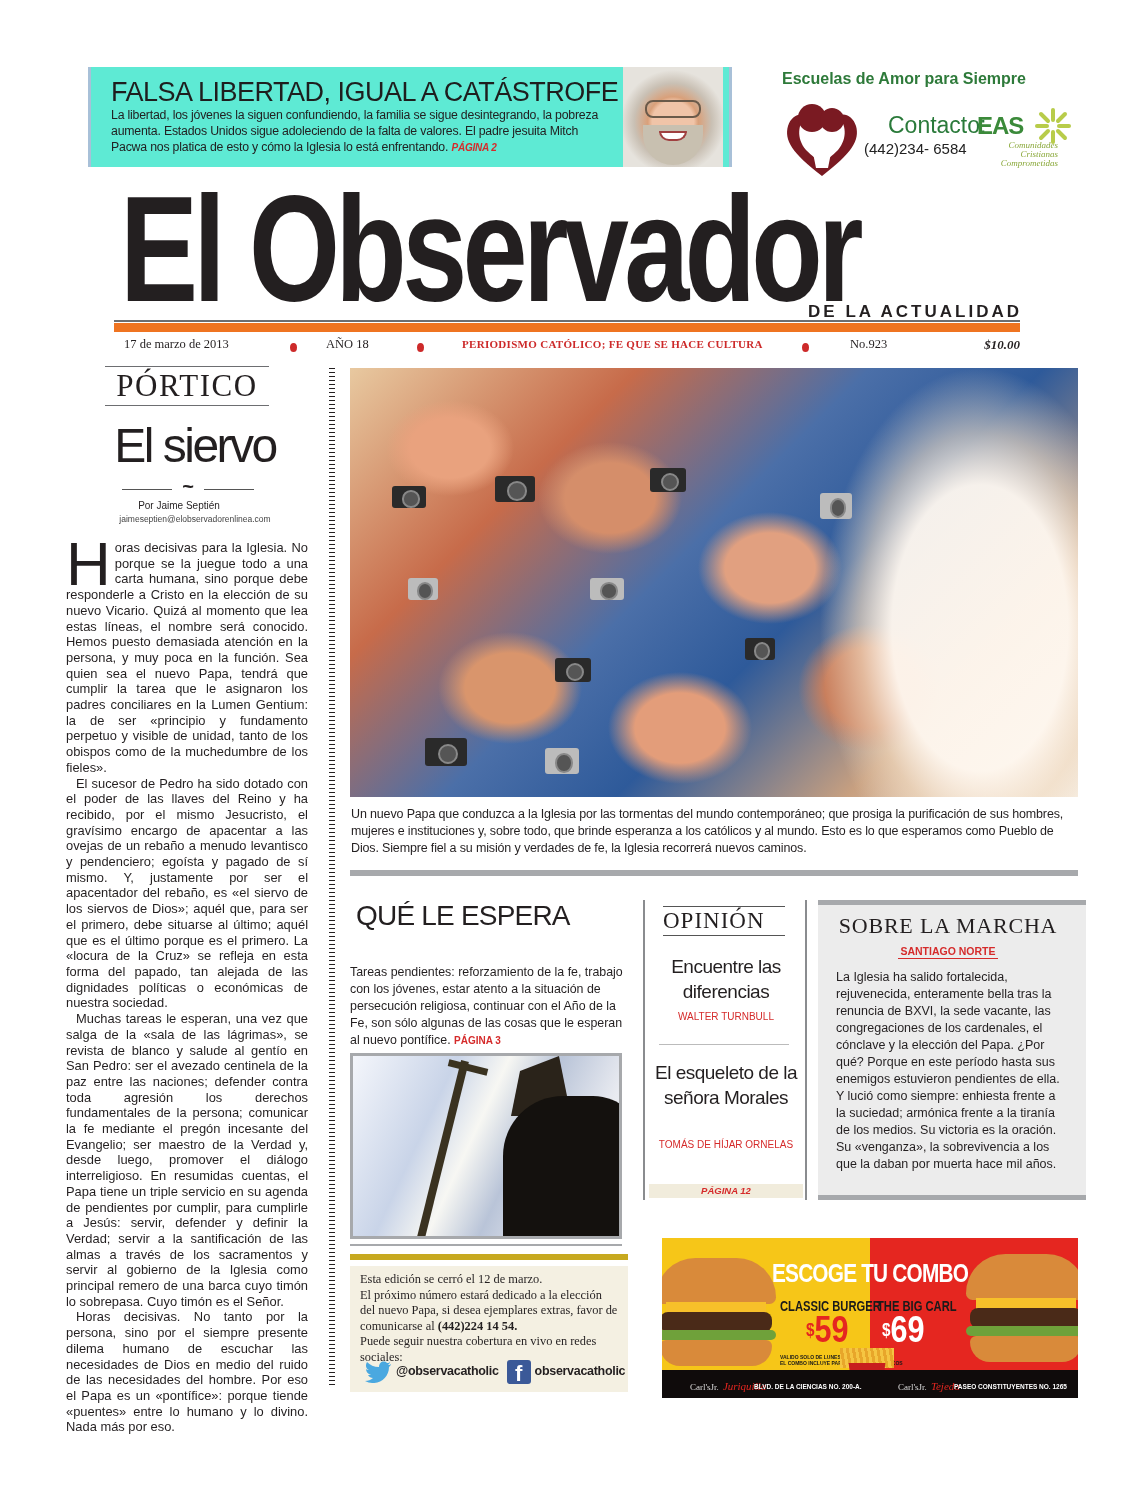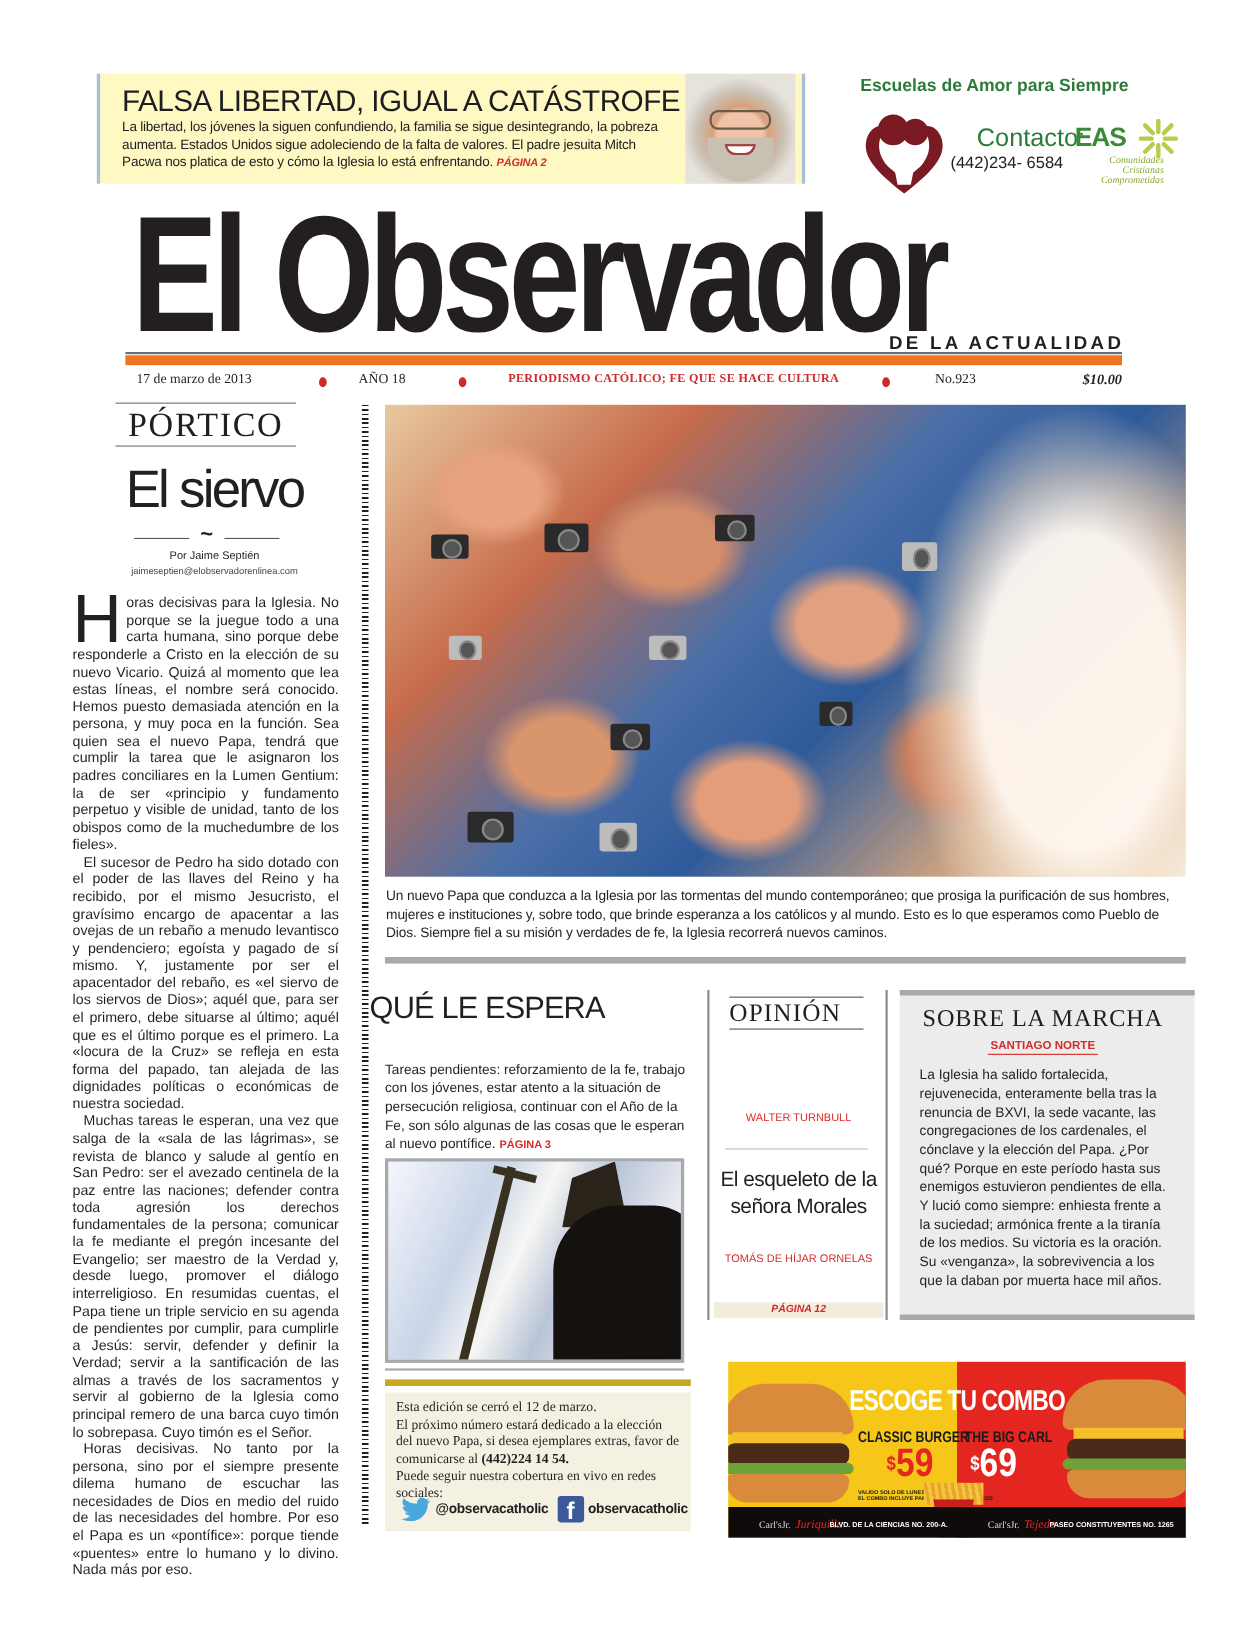--- a/index.html
+++ b/index.html
@@ -1,20 +1,20 @@
 <!DOCTYPE html>
 <html><head>
 <meta charset="utf-8">
 <style>
   * { box-sizing: border-box; margin: 0; padding: 0; }
   html, body { width: 1145px; height: 1500px; background: #ffffff; overflow: hidden; }
   body { position: relative; font-family: "Liberation Sans", sans-serif; color: #231f20; }
 
   
-  .promo { position: absolute; left: 88px; top: 67px; width: 644px; height: 100px; background: #fef9c3; border-left: 3px solid #a8c0d8; border-right: 3px solid #a8c0d8; }
+  .promo { position: absolute; left: 88px; top: 67px; width: 644px; height: 100px; background: #5eead4; border-left: 3px solid #a8c0d8; border-right: 3px solid #a8c0d8; }
   .promo-title { position: absolute; left: 20px; top: 10px; font-size: 27px; letter-spacing: -0.5px; font-family: "Liberation Sans", sans-serif; color: #1e1e1e; }
   .promo-text { position: absolute; left: 20px; top: 40px; width: 505px; font-size: 12.3px; line-height: 16px; color: #222; letter-spacing: -0.2px; }
   .promo-page { color: #d52b2b; font-weight: bold; font-style: italic; font-size: 10px; }
   .promo-photo { position: absolute; right: 6px; top: 0; width: 100px; height: 100px; background: radial-gradient(circle at 50% 55%, #f0c4a8 0 28%, #d9a07a 34%, #c9c0b4 52%, #e6e3dd 70%); }
   .promo-photo .glasses { position: absolute; left: 22px; top: 33px; width: 56px; height: 18px; border: 2px solid #6a5a4a; border-radius: 8px; }
   .promo-photo .beard { position: absolute; left: 20px; top: 58px; width: 60px; height: 40px; background: #c8c0b0; border-radius: 0 0 30px 30px; }
   .promo-photo .mouth { position: absolute; left: 36px; top: 64px; width: 28px; height: 10px; background: #fff; border-radius: 0 0 12px 12px; border: 2px solid #a04040; }
 
   
   .ad-eas { position: absolute; left: 780px; top: 68px; width: 300px; height: 110px; }
@@ -39,21 +39,21 @@
   .dot { width: 7px; height: 9px; border-radius: 50%; background: #cd2a2a; top: 6px !important; }
   .slogan { color: #cd2a2a; font-size: 11px; font-weight: bold; letter-spacing: 0.3px; top: 1px !important; }
   .price { font-weight: bold; font-style: italic; font-size: 13px; }
 
   
   .portico-head { position: absolute; left: 105px; top: 366px; width: 164px; text-align: center; border-top: 1px solid #6d6e71; border-bottom: 1px solid #6d6e71; font-family: "Liberation Serif", serif; font-size: 31px; letter-spacing: 1.5px; line-height: 38px; color: #231f20; }
   .portico-title { position: absolute; left: 60px; top: 418px; width: 270px; text-align: center; font-size: 48px; letter-spacing: -2.5px; color: #231f20; }
   .ornament { position: absolute; left: 122px; top: 482px; width: 132px; height: 14px; }
   .ornament .line { position: absolute; top: 7px; width: 50px; height: 1px; background: #555; }
   .ornament .tilde { position: absolute; left: 56px; top: -7px; width: 20px; text-align: center; font-size: 20px; font-weight: bold; }
-  .byline { position: absolute; left: 60px; top: 500px; width: 270px; text-align: center; font-size: 10px; color: #231f20; }
+  .byline { position: absolute; left: 44px; top: 500px; width: 270px; text-align: center; font-size: 10px; color: #231f20; }
   .byline-email { position: absolute; left: 60px; top: 514px; width: 270px; text-align: center; font-size: 8.5px; color: #444; }
   .article { position: absolute; left: 66px; top: 540px; width: 242px; font-size: 12.9px; line-height: 15.7px; text-align: justify; color: #231f20; }
   .article p { text-indent: 10px; }
   .article p.first { text-indent: 0; }
   .dropcap { float: left; font-size: 62px; line-height: 48px; margin: 0 4px -2px 0; font-weight: normal; }
   .ruler { position: absolute; left: 329px; top: 368px; width: 6px; height: 1020px; background: repeating-linear-gradient(to bottom, #231f20 0 1.5px, transparent 1.5px 4px); }
 
   
   .hero-photo { position: absolute; left: 350px; top: 368px; width: 728px; height: 429px; overflow: hidden;
     background:
@@ -65,21 +65,21 @@
       radial-gradient(ellipse 90px 70px at 330px 360px, #e39d7a 0 50%, transparent 80%),
       radial-gradient(ellipse 90px 80px at 520px 320px, #c97f5d 0 50%, transparent 80%),
       linear-gradient(135deg, #e8c9a0 0%, #c76b4a 25%, #4b6fa8 45%, #2e5a9a 60%, #c8a080 80%, #f6efe6 100%); }
   .cam { position: absolute; background: #2a2a2a; border-radius: 3px; }
   .cam.silver { background: #bcbcbc; }
   .cam::after { content: ""; position: absolute; left: 30%; top: 20%; width: 40%; height: 60%; border-radius: 50%; background: #555; border: 2px solid #888; }
   .hero-caption { position: absolute; left: 351px; top: 806px; width: 728px; font-size: 12.5px; line-height: 17px; color: #231f20; letter-spacing: -0.15px; }
   .rule-gray { position: absolute; left: 350px; top: 870px; width: 728px; height: 6px; background: #a7a9ac; }
 
   
-  .qle-title { position: absolute; left: 336px; top: 900px; width: 280px; font-size: 28px; line-height: 31px; letter-spacing: -0.8px; color: #231f20; }
+  .qle-title { position: absolute; left: 356px; top: 900px; width: 280px; font-size: 28px; line-height: 31px; letter-spacing: -0.8px; color: #231f20; }
   .qle-text { position: absolute; left: 350px; top: 964px; width: 280px; font-size: 12.4px; line-height: 17px; color: #231f20; }
   .qle-page { color: #d52b2b; font-weight: bold; font-size: 10px; }
   .qle-photo { position: absolute; left: 350px; top: 1053px; width: 272px; height: 186px; border: 3px solid #a7a9ac; overflow: hidden;
     background: linear-gradient(115deg, #f4f6fb 0%, #c9d4e8 30%, #f7f7f3 45%, #b9c4d8 60%, #e8eaf0 80%, #fff 100%); }
   .qle-photo .fig { position: absolute; left: 150px; top: 40px; width: 140px; height: 160px; background: #14110e; border-radius: 60px 50px 0 0; }
   .qle-photo .mitre { position: absolute; left: 158px; top: 0; width: 60px; height: 60px; background: #2a231a; clip-path: polygon(0 100%, 15% 25%, 80% 0, 100% 100%); }
   .qle-photo .staff { position: absolute; left: 108px; top: 5px; width: 8px; height: 190px; background: #3a3220; transform: rotate(14deg); transform-origin: top center; }
   .qle-photo .cross { position: absolute; left: 95px; top: 8px; width: 40px; height: 7px; background: #3a3220; transform: rotate(14deg); }
   .qle-bottom-rule { position: absolute; left: 350px; top: 1244px; width: 272px; height: 2px; background: #a7a9ac; }
 
@@ -238,20 +238,21 @@
       <path d="M27 3 C26 4 25 4 24 4 C25 3 26 2 26 1 C25 2 24 2 23 2 C20 -1 15 1 15 6 C10 6 6 4 3 1 C1 4 2 8 5 9 C4 9 3 9 2 8 C2 11 4 13 7 14 C6 14 5 14 4 14 C5 16 7 17 9 17 C7 19 4 20 1 20 C13 26 25 18 25 6 C26 5 27 4 27 3Z" fill="#4aa8e0"></path>
     </svg>
     <span>@observacatholic</span>
     <span class="fb-icon">f</span>
     <span>observacatholic</span>
   </div>
 </div>
 
 <div class="opinion">
   <div class="opinion-head">OPINIÓN</div>
+  <div class="op-item-title" style="top:54px">Encuentre las diferencias</div>
   <div class="op-item-author" style="top:110px">WALTER TURNBULL</div>
   <div style="position:absolute;left:14px;top:144px;width:130px;height:1px;background:#bbb"></div>
   <div class="op-item-title" style="top:160px">El esqueleto de la señora Morales</div>
   <div class="op-item-author" style="top:238px">TOMÁS DE HÍJAR ORNELAS</div>
   <div class="op-page">PÁGINA 12</div>
 </div>
 
 <div class="marcha">
   <div class="marcha-head">SOBRE LA MARCHA</div>
   <div class="marcha-author"><span>SANTIAGO NORTE</span></div>

